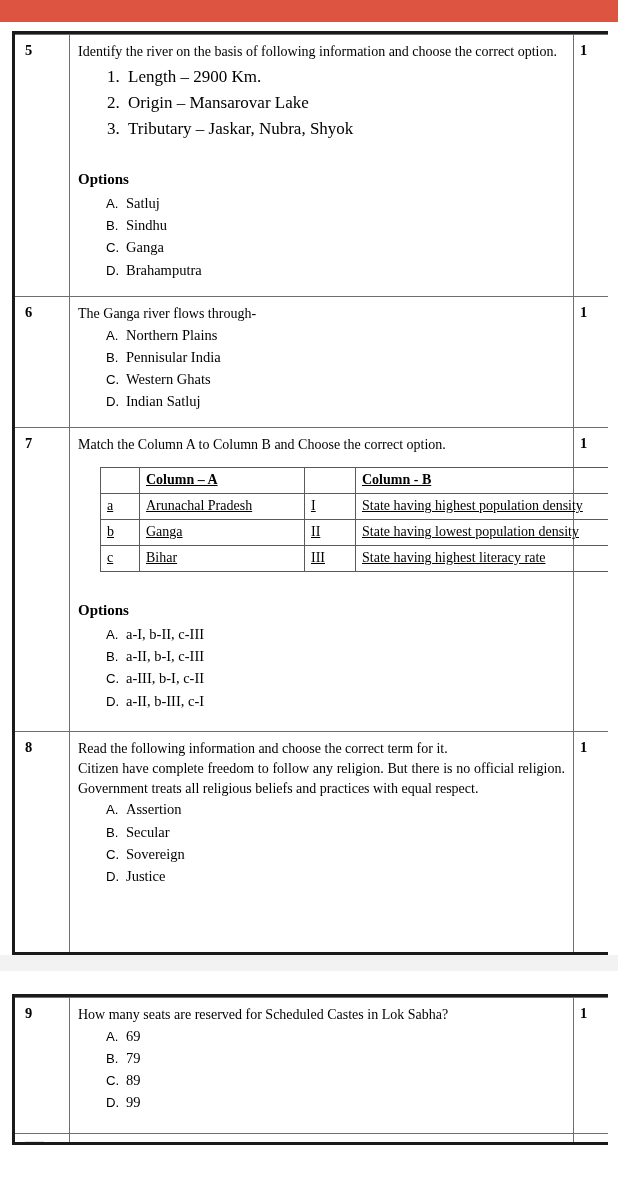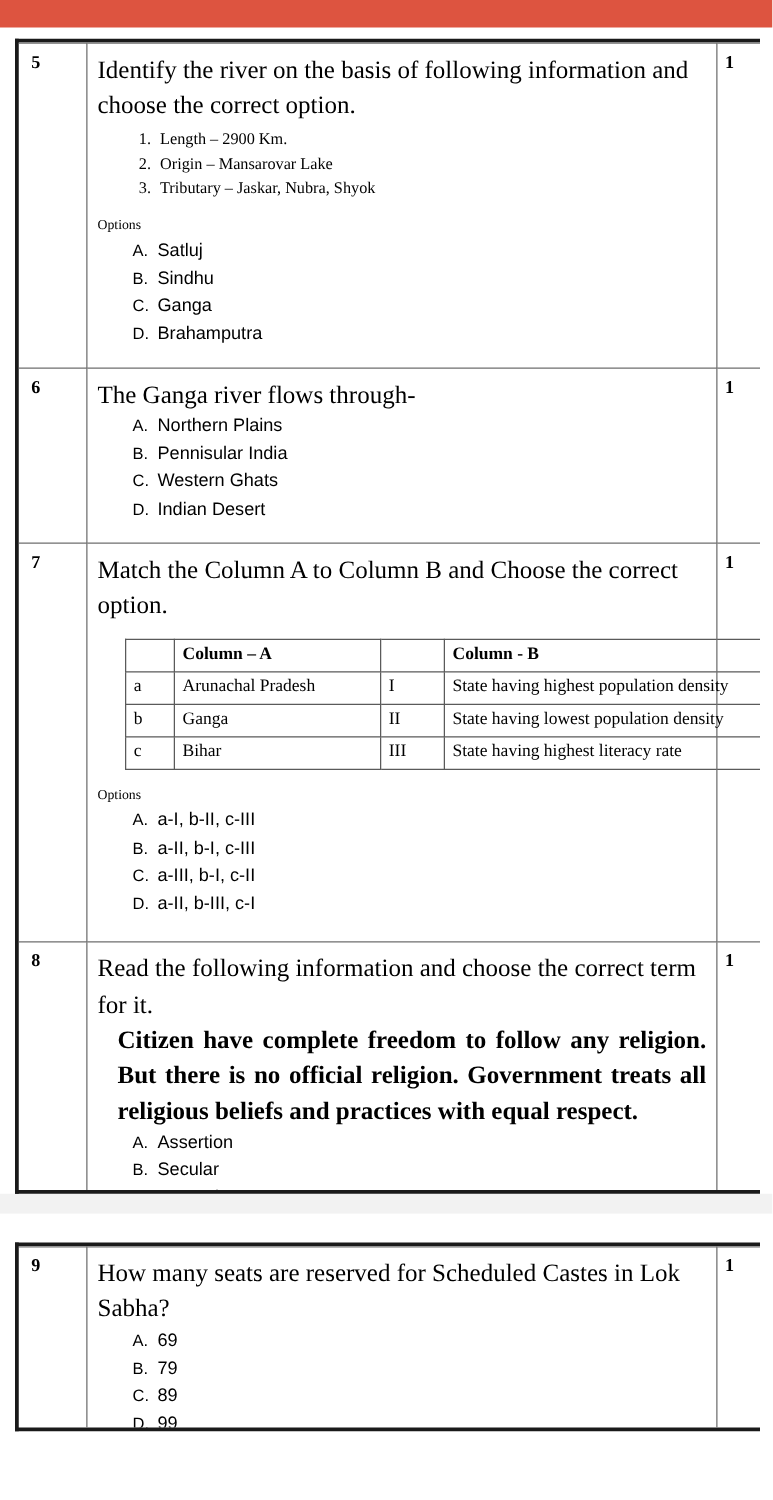--- a/index.html
+++ b/index.html
@@ -80,46 +80,45 @@
   }
 
   .q-num-highlight {
     background: #ffff00;
     padding: 0 2px;
   }
 
   
   .q-stem {
     margin: 0;
-    font-size: 20px;
+    font-size: 14px;
     line-height: 1.42;
   }
   .q-stem.justify {
     text-align: justify;
     text-justify: inter-word;
   }
   .q-stem.bold {
-    font-weight: bold;
-    margin-left: 16px;
+    font-weight: normal;
   }
 
   ol.info-list {
     margin: 2px 0 0 0;
     padding-left: 46px;
-    font-size: 13px;
+    font-size: 17px;
     line-height: 1.52;
   }
   ol.info-list li {
     padding-left: 4px;
   }
 
   .options-label {
-    font-weight: normal;
-    font-size: 11px;
-    margin-top: 13px;
+    font-weight: bold;
+    font-size: 15px;
+    margin-top: 28px;
     margin-bottom: 1px;
   }
 
   ul.opts {
     list-style: none;
     margin: 0;
     padding-left: 28px;
     font-size: 14.5px;
     line-height: 1.53;
   }
@@ -127,29 +126,30 @@
     display: flex;
     align-items: baseline;
   }
   ul.opts li .optlet {
     font-family: "Liberation Sans", "DejaVu Sans", sans-serif;
     font-size: 13.2px;
     width: 20px;
     flex: 0 0 20px;
   }
   ul.opts li .opttxt {
-    font-family: Liberation Sans, sans-serif;
+    font-family: Liberation Serif, serif;
   }
 
   .spacer-10 { height: 10px; }
   .spacer-6 { height: 6px; }
 
   
   .match-wrap {
     margin: 12px 0 0 22px;
+    text-decoration: underline;
   }
   table.match {
     border-collapse: collapse;
     table-layout: fixed;
     width: 480px;
     font-size: 14px;
   }
   table.match td, table.match th {
     border: 1px solid #5a5a5a;
     padding: 3px 6px;
@@ -230,21 +230,21 @@
           <li>
             <span class="optlet">B.</span>
             <span class="opttxt">Pennisular India</span>
           </li>
           <li>
             <span class="optlet">C.</span>
             <span class="opttxt">Western Ghats</span>
           </li>
           <li>
             <span class="optlet">D.</span>
-            <span class="opttxt">Indian Desert</span>
+            <span class="opttxt">Indian Satluj</span>
           </li>
         </ul>
         <div class="spacer-6"></div>
       </td>
       <td class="marks">1</td>
     </tr>
 
     <tr>
       <td class="num">7</td>
       <td class="body">

